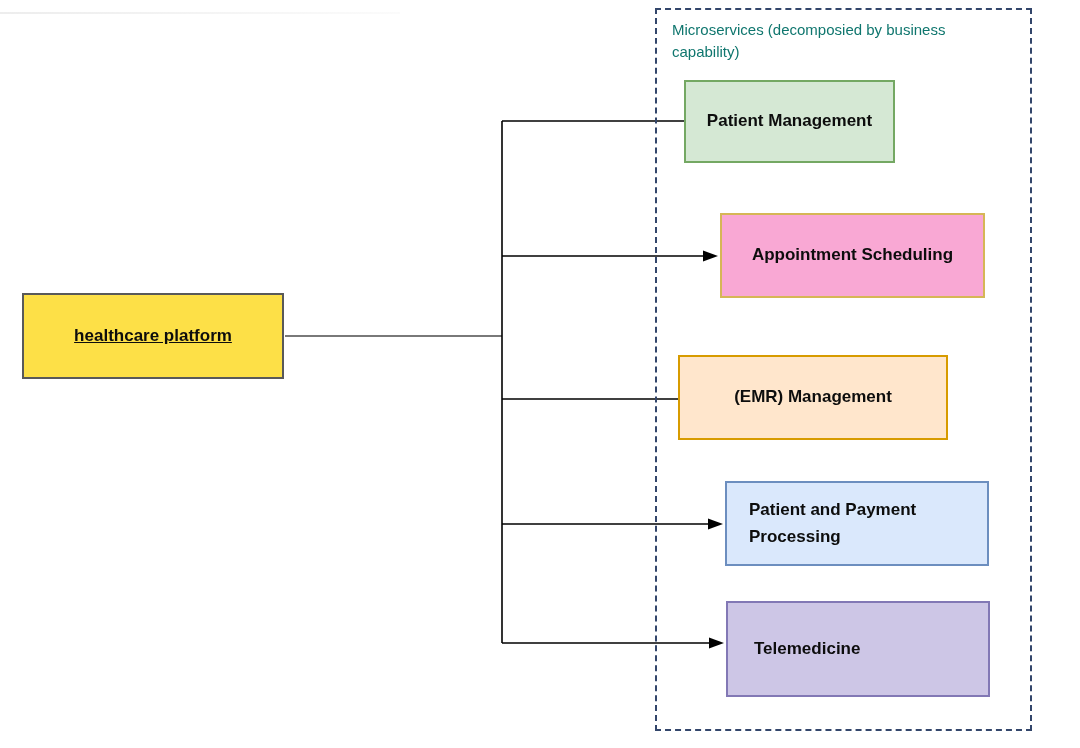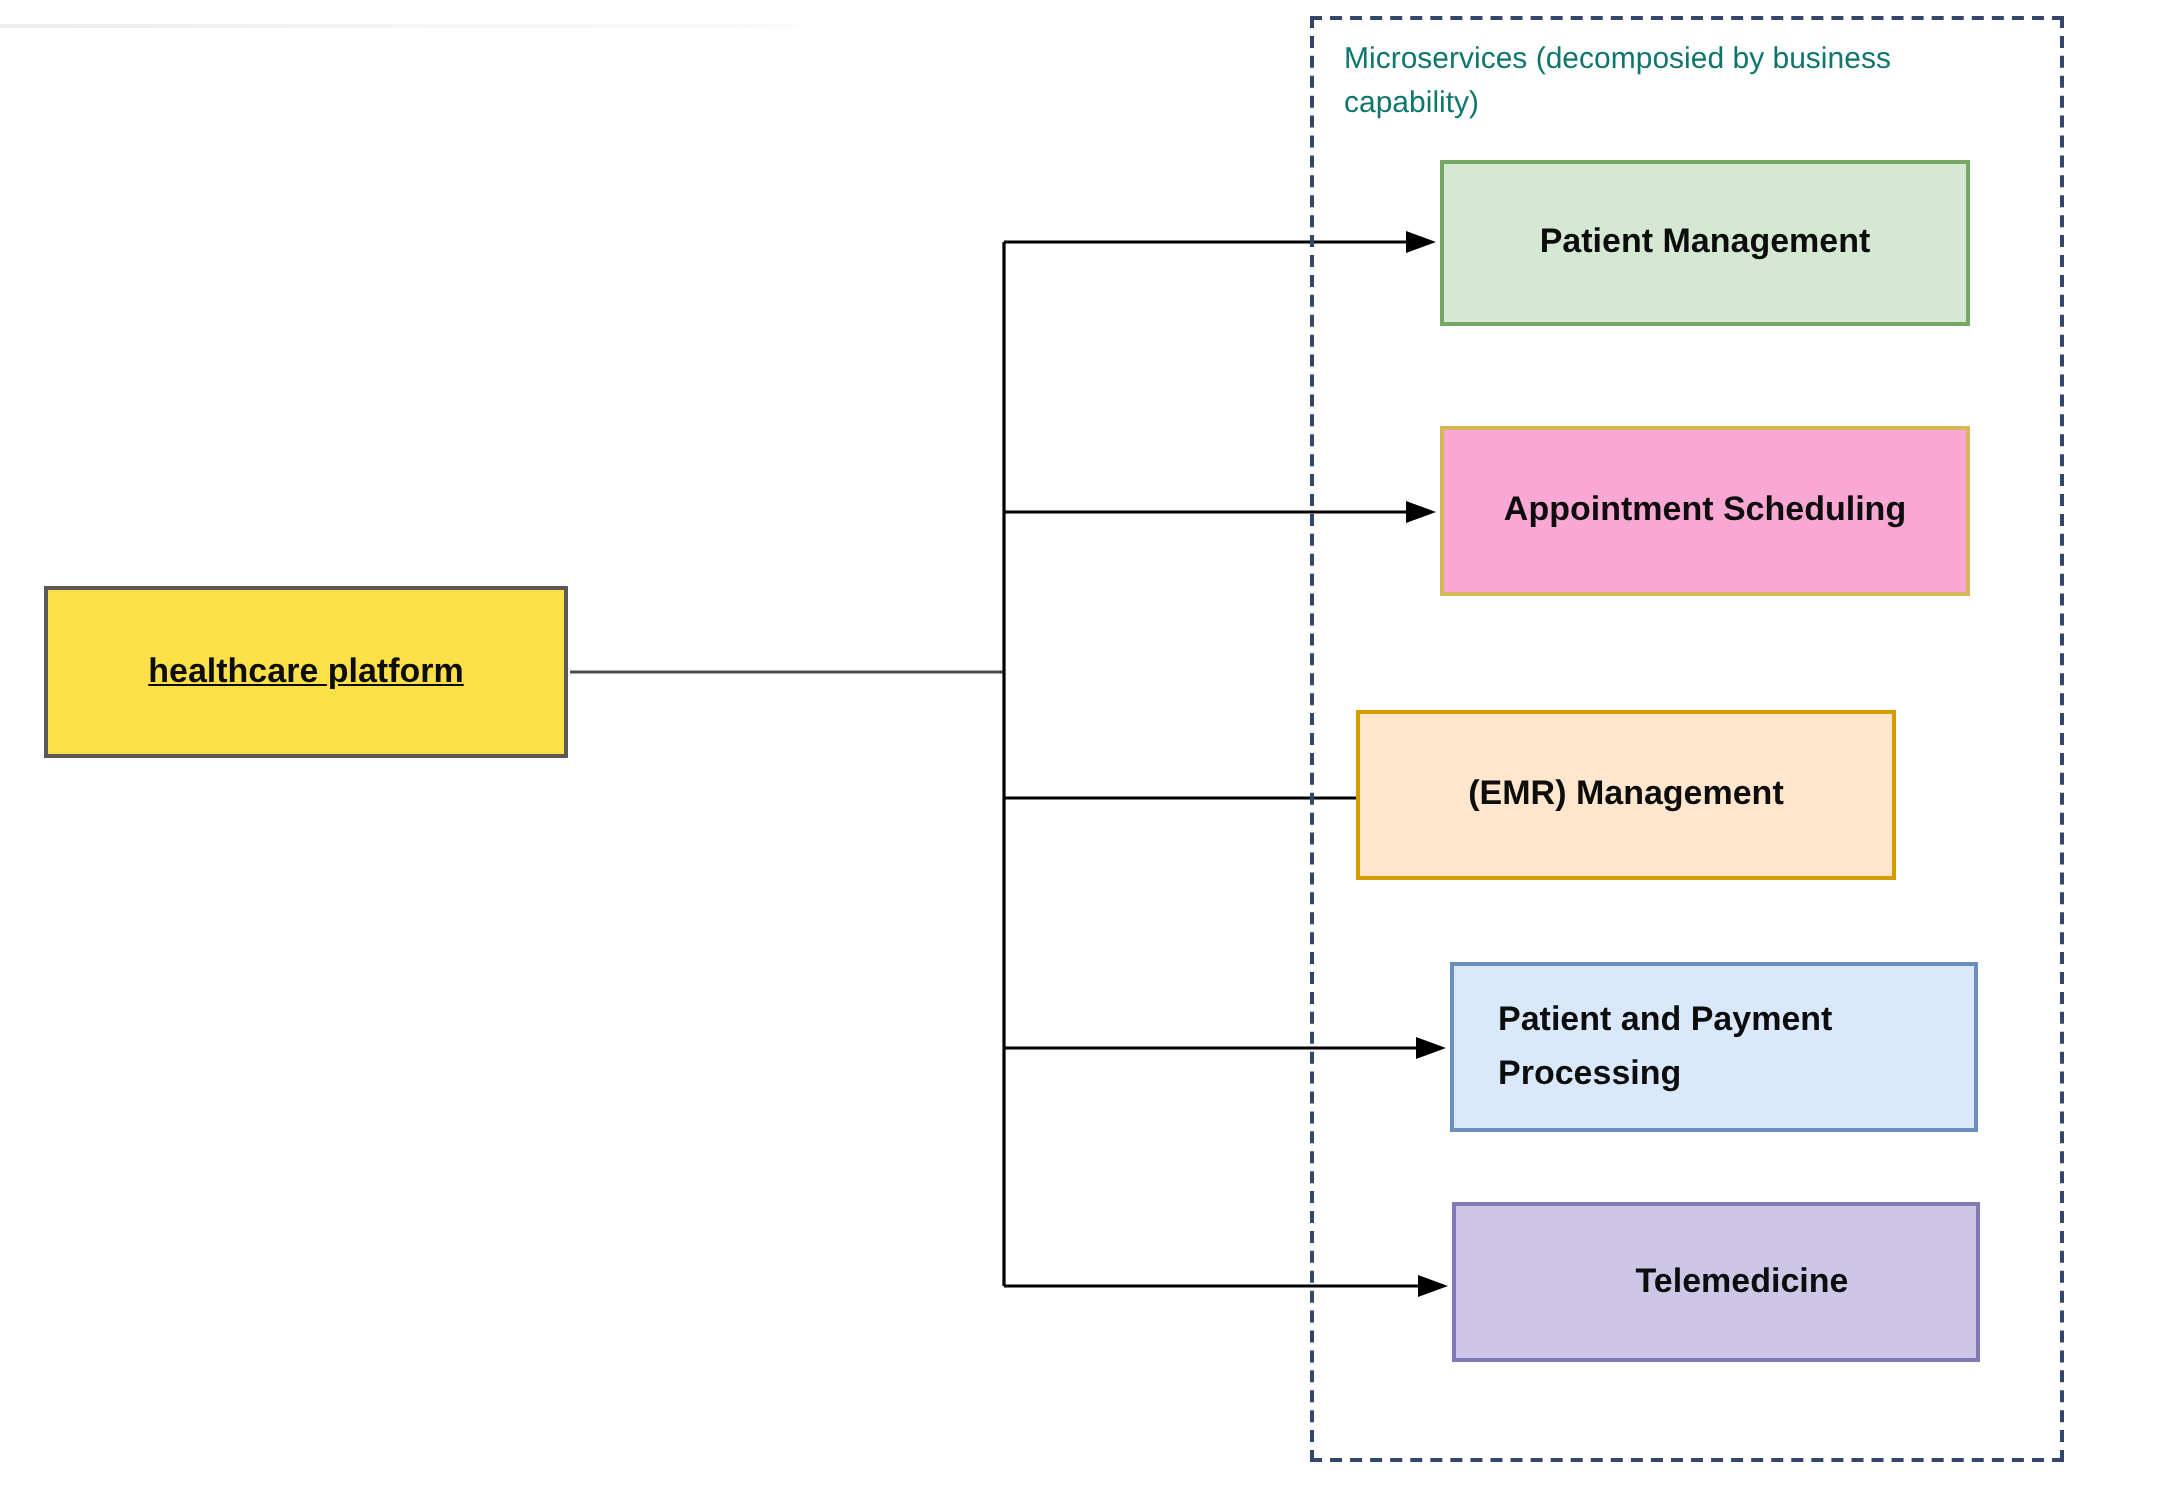--- a/index.html
+++ b/index.html
@@ -47,25 +47,25 @@
     left: 672px; top: 19px;
     width: 322px;
     font-size: 15px;
     font-weight: normal;
     color: #0f766e;
     line-height: 1.45;
   }
   .service-box { border-style: solid; border-width: 2px; }
   .align-center { justify-content: center; text-align: center; }
   .align-left { justify-content: flex-start; text-align: left; }
-  .svc-1 { left: 720px; top: 80px;  width: 265px; height: 83px; align-items: center; }
+  .svc-1 { left: 684px; top: 80px;  width: 211px; height: 83px; align-items: center; }
   .svc-2 { left: 720px; top: 213px; width: 265px; height: 85px; }
   .svc-3 { left: 678px; top: 355px; width: 270px; height: 85px; text-align: right; }
   .svc-4 { left: 725px; top: 481px; width: 264px; height: 85px; padding-left: 22px; padding-right: 46px; }
-  .svc-5 { left: 726px; top: 601px; width: 264px; height: 80px; padding-left: 26px; justify-content: center; }
+  .svc-5 { left: 726px; top: 601px; width: 264px; height: 96px; padding-left: 26px; }
   .connector-layer {
     position: absolute;
     left: 0; top: 0;
     width: 1080px; height: 748px;
     pointer-events: none;
   }
 </style>
 </head>
 <body>
 

